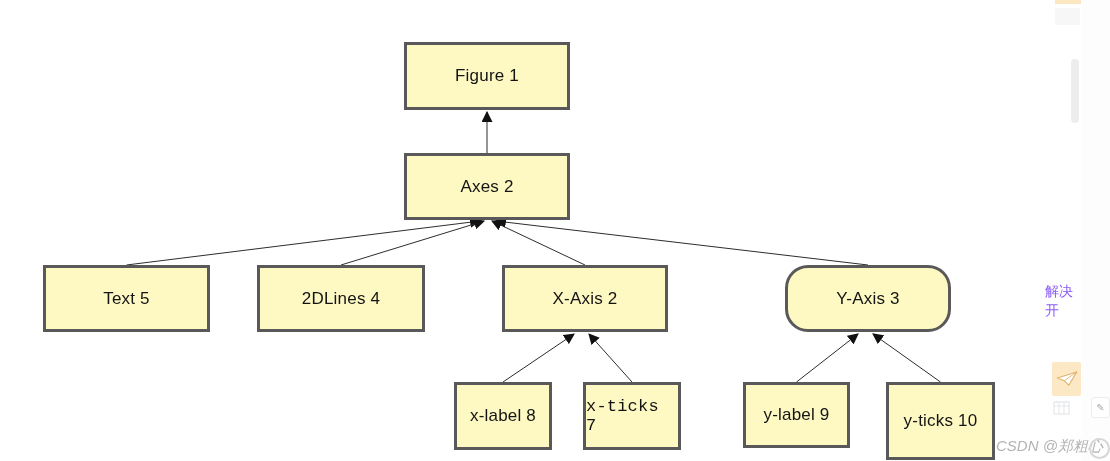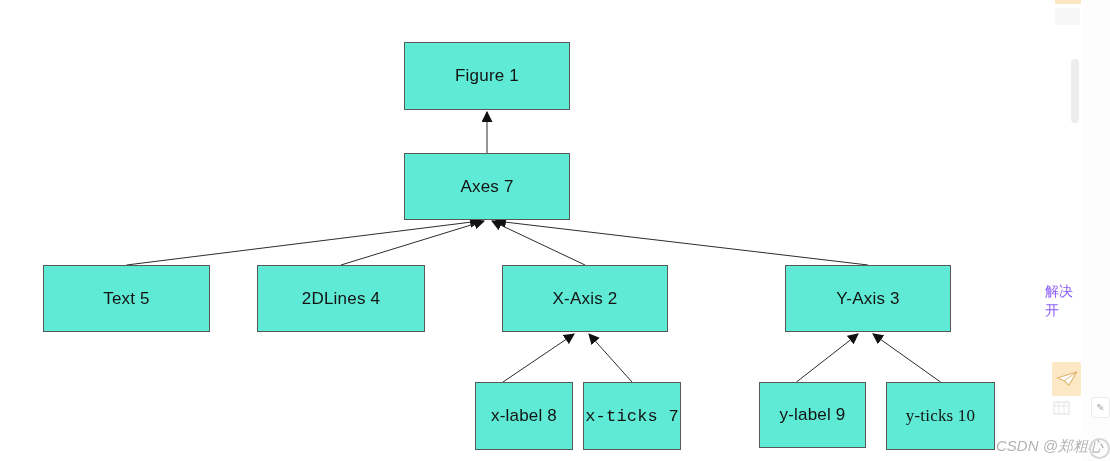--- a/index.html
+++ b/index.html
@@ -15,22 +15,22 @@
   #edges {
     position: absolute;
     left: 0; top: 0;
     width: 1110px; height: 461px;
     pointer-events: none;
   }
   #edges line { stroke: #2d2d2d; stroke-width: 1; }
   .node {
     position: absolute;
     box-sizing: border-box;
-    border: 1px solid #ec4899;
-    background: #5eead4;
+    border: 3px solid #ec4899;
+    background: #fef9c3;
     display: flex;
     align-items: center;
     justify-content: center;
     font-size: 17px;
     color: #141414;
     letter-spacing: 0.2px;
   }
   
   .gutter-far {
     position: absolute;
@@ -136,44 +136,44 @@
       <line x1="632" y1="382" x2="589" y2="334" stroke="#2d2d2d" marker-end="url(#arrow)"></line>
       <line x1="796.5" y1="382" x2="858" y2="334" stroke="#2d2d2d" marker-end="url(#arrow)"></line>
       <line x1="940.5" y1="382" x2="873" y2="334" stroke="#2d2d2d" marker-end="url(#arrow)"></line>
     </svg>
 
   <div id="nodes">
       <div class="node" style="left: 404px; top: 42px; width: 166px; height: 68px; border-color: rgb(89, 89, 89);">
         <span>Figure 1</span>
       </div>
       <div class="node" style="left: 404px; top: 153px; width: 166px; height: 67px; border-color: rgb(89, 89, 89);">
-        <span>Axes 7</span>
+        <span>Axes 2</span>
       </div>
       <div class="node" style="left: 43px; top: 265px; width: 167px; height: 67px; border-color: rgb(89, 89, 89); text-align: center;">
         <span>Text 5</span>
       </div>
       <div class="node" style="left: 257px; top: 265px; width: 168px; height: 67px; border-color: rgb(89, 89, 89);">
         <span>2DLines 4</span>
       </div>
       <div class="node" style="left: 502px; top: 265px; width: 166px; height: 67px; border-color: rgb(89, 89, 89);">
         <span>X-Axis 2</span>
       </div>
-      <div class="node" style="left: 785px; top: 265px; width: 166px; height: 67px; border-color: rgb(89, 89, 89);">
+      <div class="node" style="left: 785px; top: 265px; width: 166px; height: 67px; border-color: rgb(89, 89, 89); border-radius: 23px;">
         <span>Y-Axis 3</span>
       </div>
-      <div class="node" style="left: 454px; top: 382px; width: 98px; height: 68px; border-color: rgb(89, 89, 89); margin-left: 21px;">
+      <div class="node" style="left: 454px; top: 382px; width: 98px; height: 68px; border-color: rgb(89, 89, 89);">
         <span>x-label 8</span>
       </div>
       <div class="node" style="left: 583px; top: 382px; width: 98px; height: 68px; border-color: rgb(89, 89, 89); font-family: Liberation Mono, monospace;">
         <span>x-ticks 7</span>
       </div>
-      <div class="node" style="left: 743px; top: 382px; width: 107px; height: 66px; border-color: rgb(89, 89, 89); margin-left: 16px;">
+      <div class="node" style="left: 743px; top: 382px; width: 107px; height: 66px; border-color: rgb(89, 89, 89);">
         <span>y-label 9</span>
       </div>
-      <div class="node" style="left: 886px; top: 382px; width: 109px; height: 68px; border-color: rgb(89, 89, 89); font-family: Liberation Serif, serif;">
+      <div class="node" style="left: 886px; top: 382px; width: 109px; height: 78px; border-color: rgb(89, 89, 89);">
         <span>y-ticks 10</span>
       </div>
     </div>
 
   <div class="gutter-far"></div>
   <div class="accent-bar" style="background: rgb(251, 231, 192);"></div>
   <div class="gray-block"></div>
   <div class="scroll-thumb"></div>
 
   <div class="snippet">

